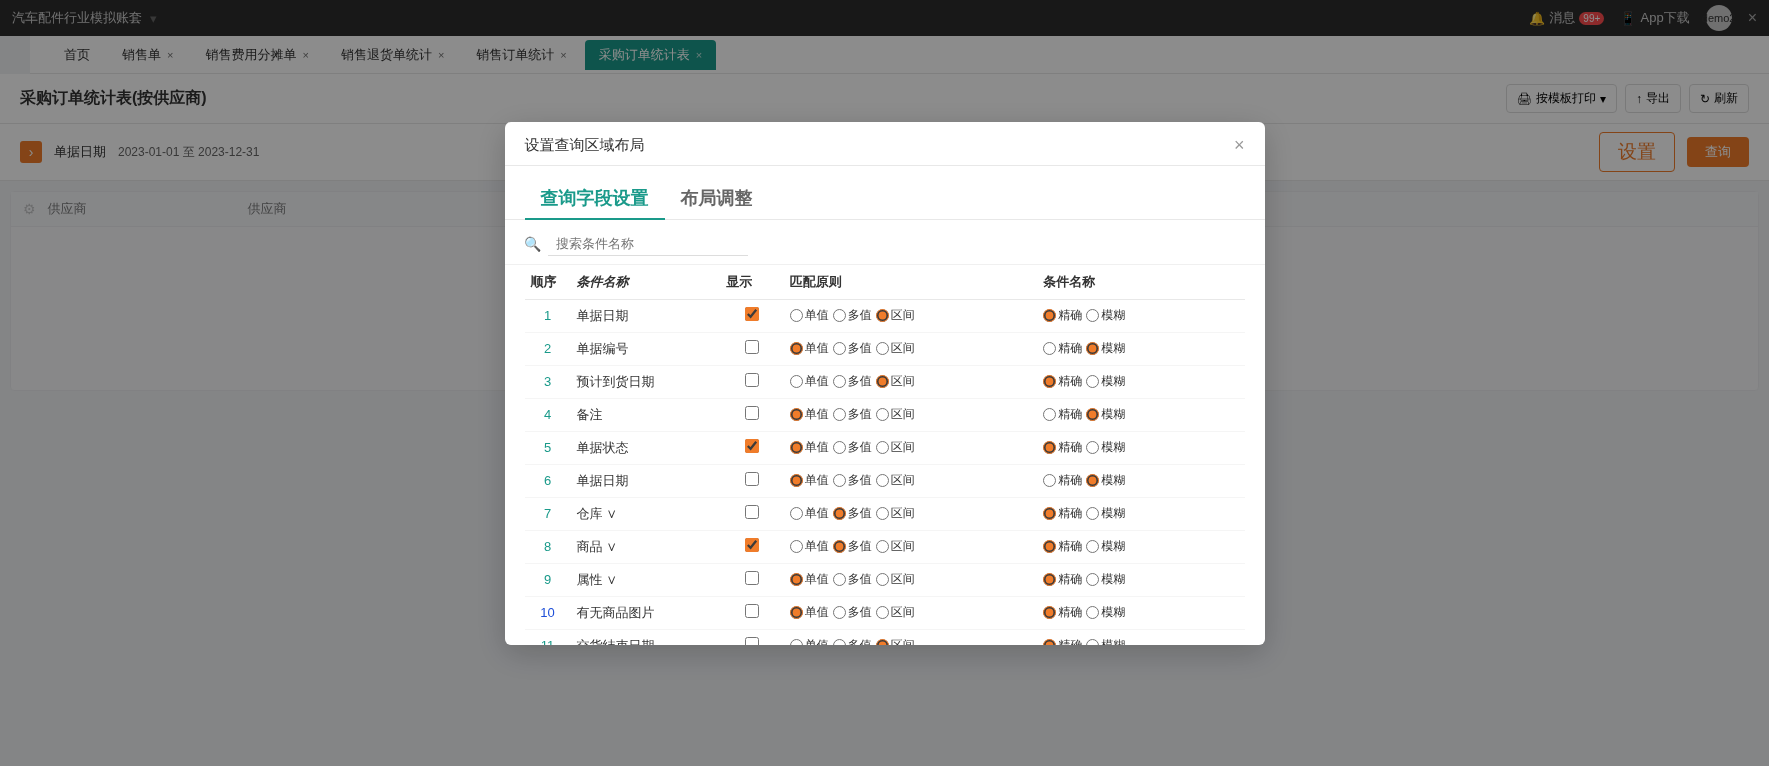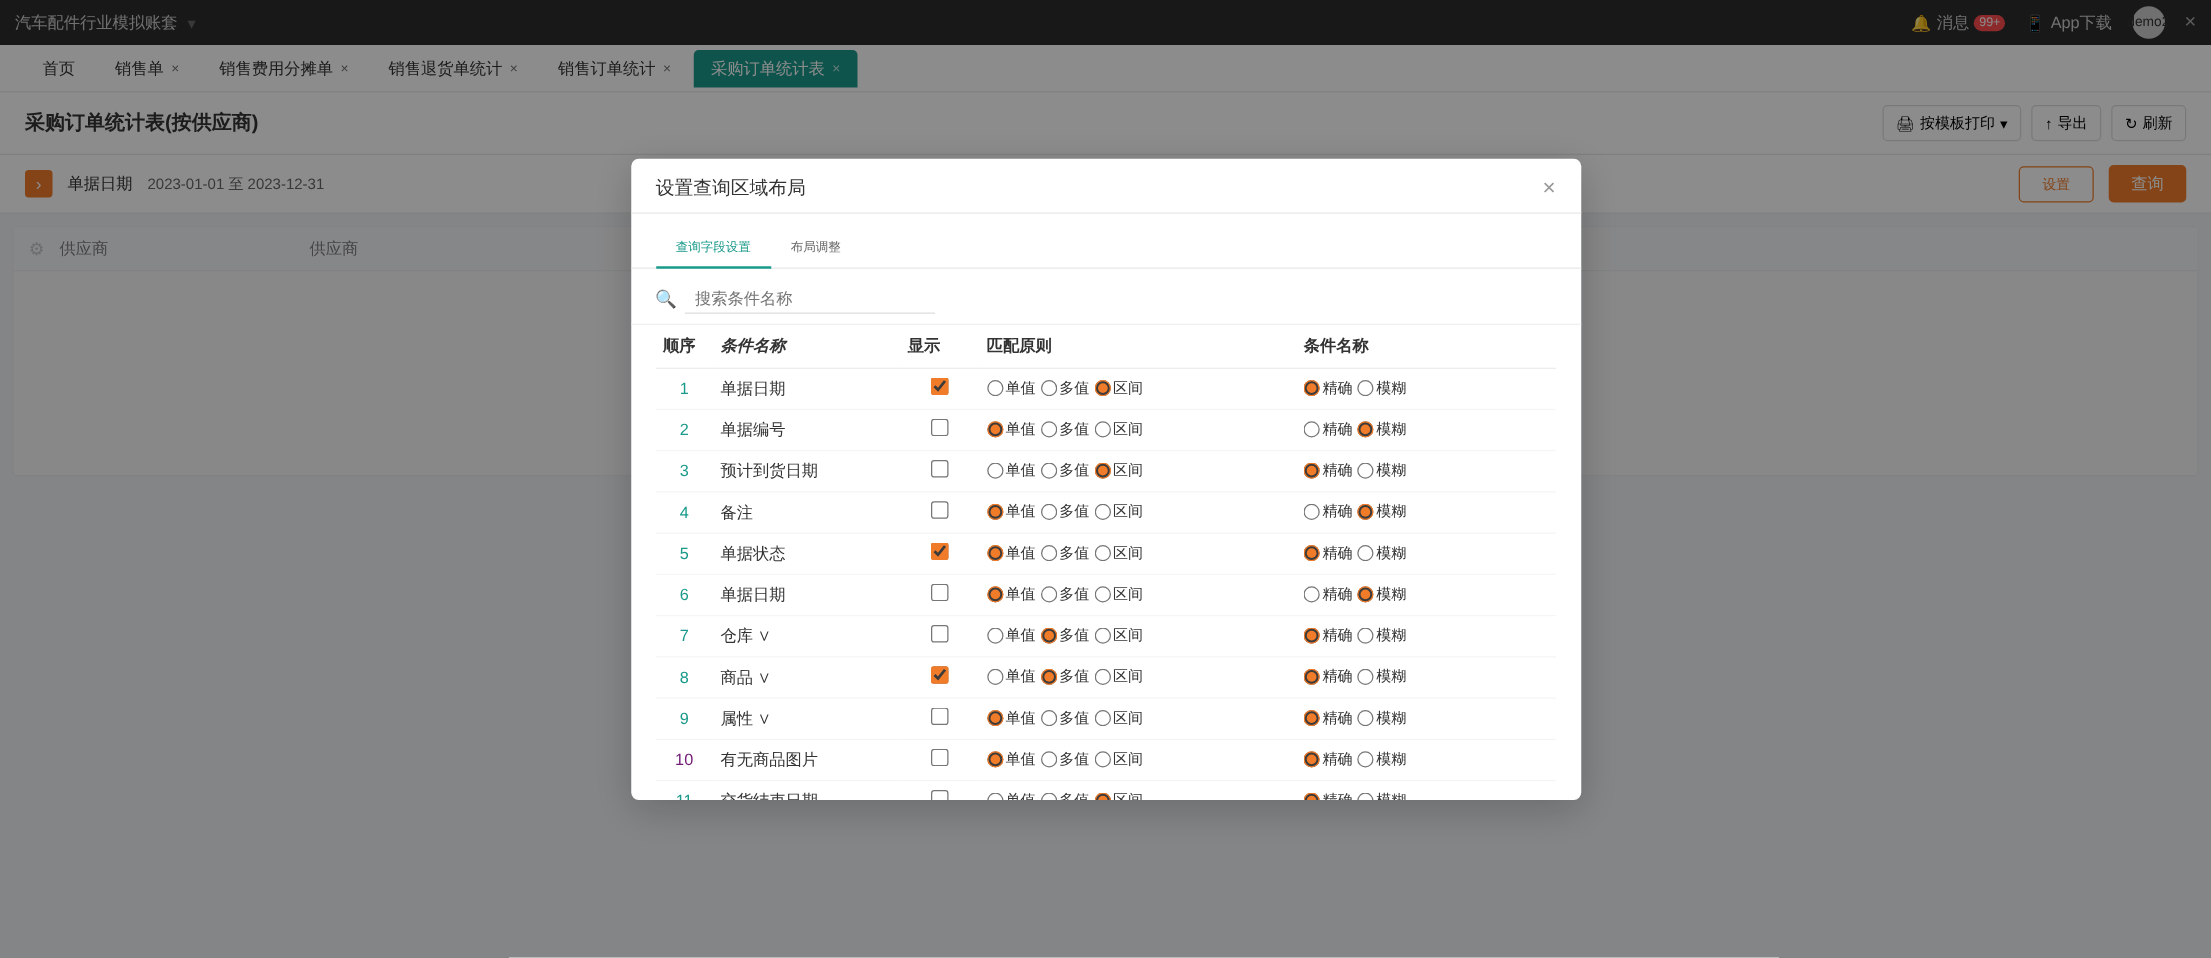--- a/index.html
+++ b/index.html
@@ -31,20 +31,21 @@
 
     
     .tab-bar {
       background: #fff;
       height: 38px;
       display: flex;
       align-items: center;
       border-bottom: 1px solid #e8e8e8;
       padding: 0 20px;
       gap: 4px;
+      margin-left: 30px;
     }
     .tab-item {
       padding: 6px 14px;
       border-radius: 4px 4px 0 0;
       cursor: pointer;
       font-size: 13px;
       color: #333;
       display: flex; align-items: center; gap: 6px;
     }
     .tab-item.active {
@@ -132,24 +133,25 @@
     
     .dialog-tabs {
       display: flex;
       padding: 12px 20px 0;
       border-bottom: 1px solid #e8e8e8;
       gap: 0;
     }
     .dialog-tab {
       padding: 8px 16px;
       cursor: pointer;
-      font-size: 10px;
+      font-size: 18px;
       color: #666;
       border-bottom: 2px solid transparent;
       margin-bottom: -1px;
+      font-weight: bold;
     }
     .dialog-tab.active {
       color: #1a9a8a;
       border-bottom-color: #1a9a8a;
     }
 
     
     .search-box {
       display: flex;
       align-items: center;
@@ -239,21 +241,21 @@
       cursor: pointer;
       font-size: 13px;
     }
     .btn-set {
       padding: 6px 18px;
       border: 1px solid #f07c2a;
       background: white;
       color: #f07c2a;
       border-radius: 4px;
       cursor: pointer;
-      font-size: 11px;
+      font-size: 19px;
     }
 
     
     .dialog-table::-webkit-scrollbar { width: 6px; }
     .dialog-table::-webkit-scrollbar-track { background: #f1f1f1; }
     .dialog-table::-webkit-scrollbar-thumb { background: #ccc; border-radius: 3px; }
   </style>
 </head>
 <body>
 
@@ -531,21 +533,21 @@
                 </div>
               </td>
               <td>
                 <div class="radio-group">
                   <label class="radio-item"><input type="radio" name="match_8" value="精确" checked="" style="">精确</label>
                   <label class="radio-item"><input type="radio" name="match_8" value="模糊" style="">模糊</label>
                 </div>
               </td>
             </tr>
             <tr>
-              <td style="color: #701a75; text-align: center;">10</td>
+              <td style="color: #1d4ed8; text-align: center;">10</td>
               <td>有无商品图片</td>
               <td style="text-align: center;"><input type="checkbox" class="cb" style=""></td>
               <td>
                 <div class="radio-group">
                   <label class="radio-item"><input type="radio" name="type_9" value="单值" checked="" style="">单值</label>
                   <label class="radio-item"><input type="radio" name="type_9" value="多值" style="">多值</label>
                   <label class="radio-item"><input type="radio" name="type_9" value="区间" style="">区间</label>
                 </div>
               </td>
               <td>

